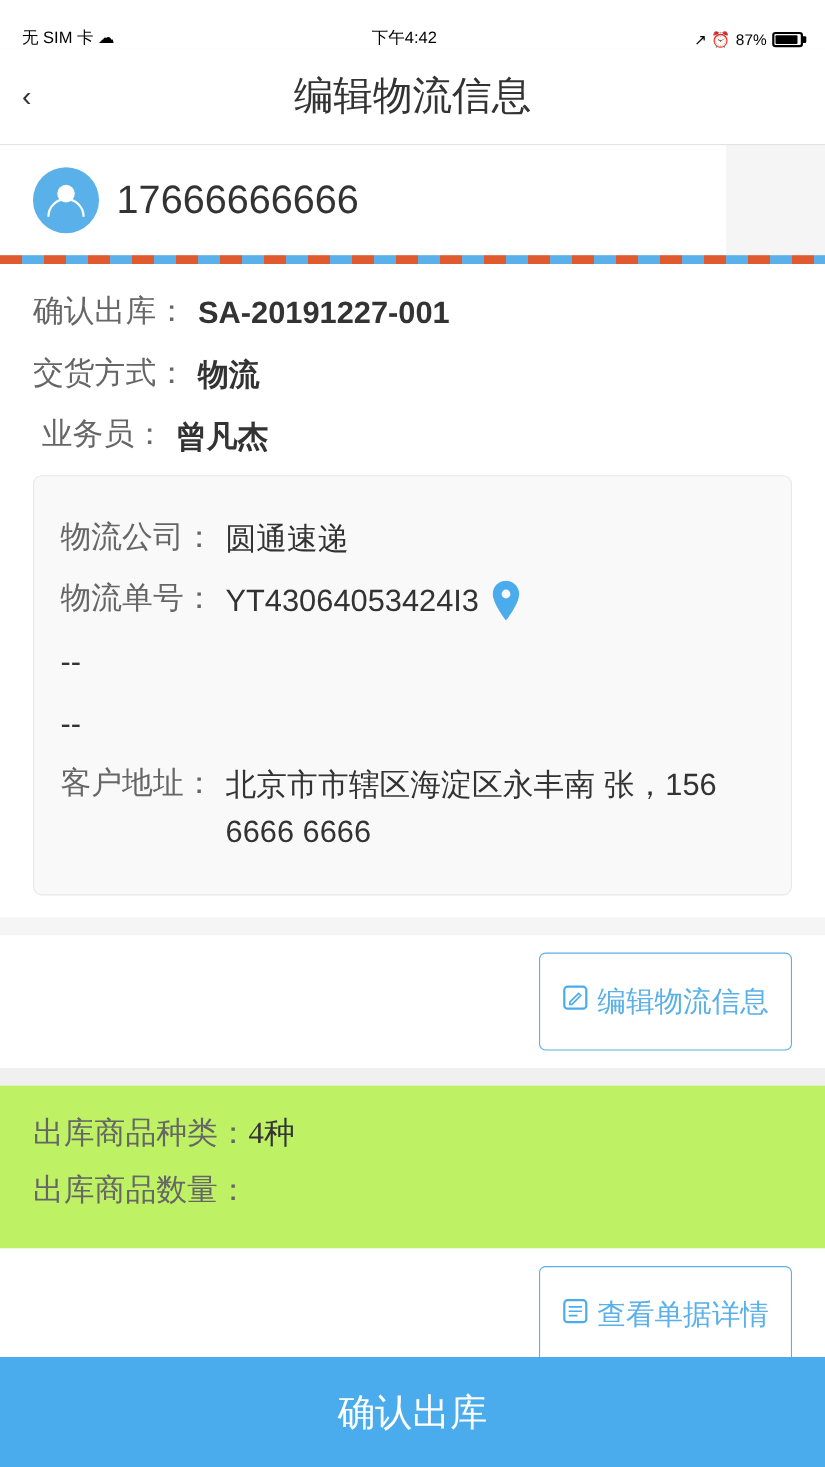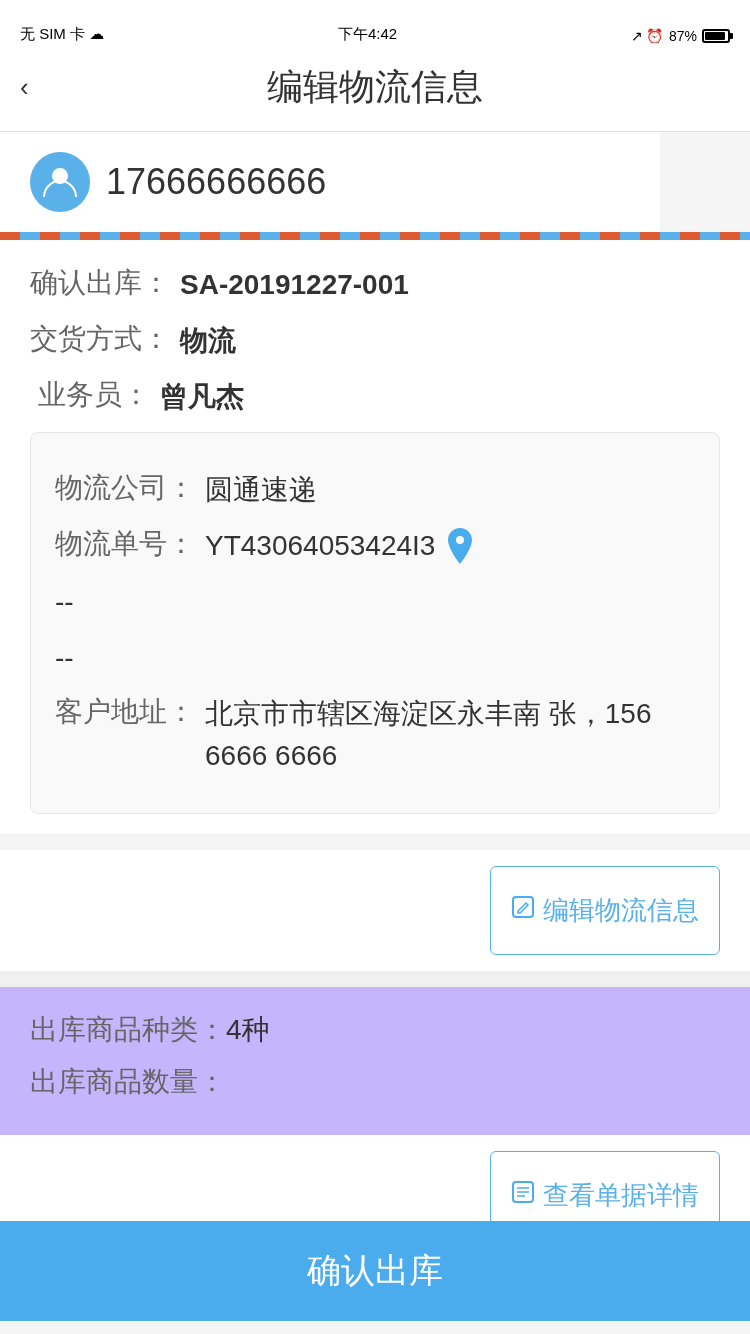--- a/index.html
+++ b/index.html
@@ -222,22 +222,23 @@
       background: #fff;
     }
 
     .section-divider {
       height: 16px;
       background: #f0f0f0;
     }
 
     
     .products-section {
-      background: #c4b5fd;
+      background: #bef264;
       padding: 24px 30px 20px 30px;
+      font-family: Liberation Serif, serif;
     }
     .product-row {
       display: flex;
       align-items: center;
       margin-bottom: 14px;
       font-size: 28px;
       color: #333;
     }
     .product-label {
       color: #666;
@@ -270,21 +271,21 @@
       height: 100px;
       background: #4aacec;
       border: none;
       font-size: 34px;
       color: #fff;
       display: flex;
       align-items: center;
       justify-content: center;
       cursor: pointer;
       position: fixed;
-      bottom: 13px;
+      bottom: 0;
       left: 0;
     }
 
     .page-wrapper {
       display: flex;
       flex-direction: column;
       min-height: 1334px;
       padding-bottom: 100px;
     }
   </style>

